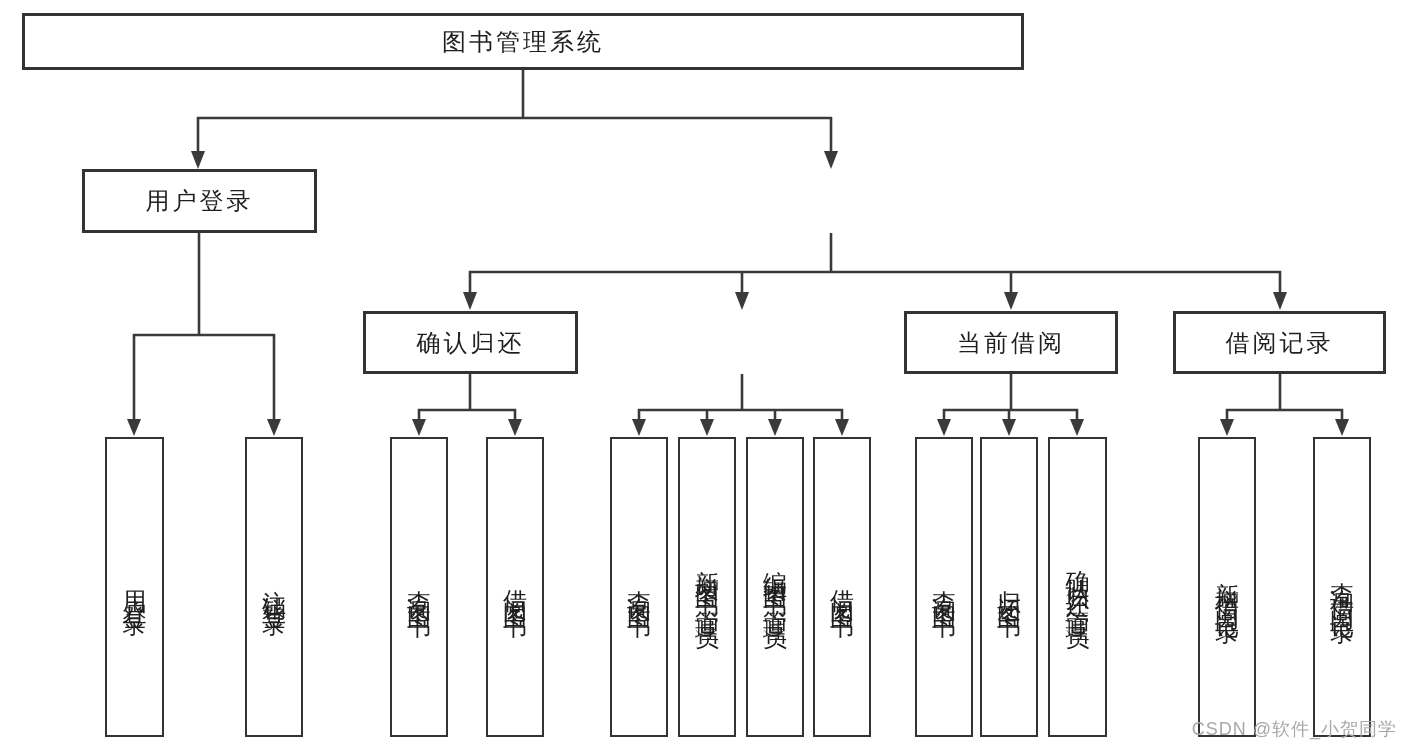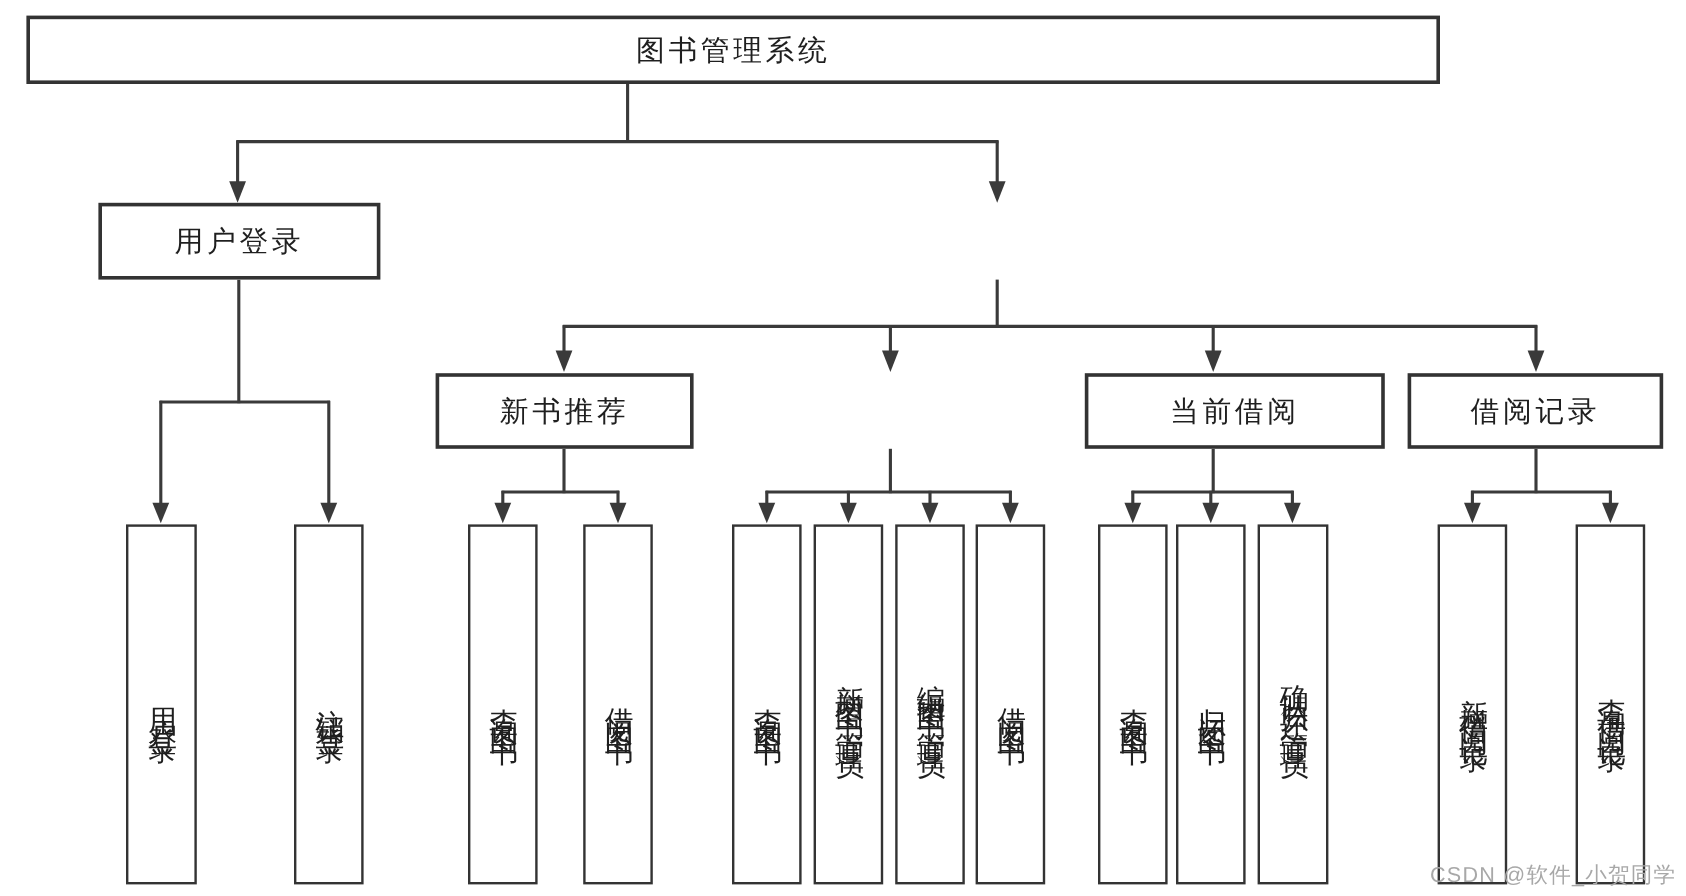--- a/index.html
+++ b/index.html
@@ -136,26 +136,26 @@
     <g>
       <line x1="1280" y1="374" x2="1280" y2="411"></line>
       <line x1="1226" y1="410" x2="1343" y2="410"></line>
       <line x1="1227" y1="409" x2="1227" y2="421"></line>
       <polygon points="1220,419 1234,419 1227,436"></polygon>
       <line x1="1342" y1="409" x2="1342" y2="421"></line>
       <polygon points="1335,419 1349,419 1342,436"></polygon>
     </g>
   </svg>
 
-  <div class="node" style="left:22px;top:13px;width:1178px;height:57px">图书管理系统</div>
+  <div class="node" style="left:22px;top:13px;width:1002px;height:57px">图书管理系统</div>
 
   <div class="node" style="left:82px;top:169px;width:235px;height:64px">用户登录</div>
 
-  <div class="node" style="left:363px;top:311px;width:215px;height:63px">新书推荐</div>
-  <div class="node" style="left:904px;top:311px;width:250px;height:63px">当前借阅</div>
+  <div class="node" style="left:363px;top:311px;width:215px;height:63px">确认归还</div>
+  <div class="node" style="left:904px;top:311px;width:214px;height:63px">当前借阅</div>
   <div class="node" style="left:1173px;top:311px;width:213px;height:63px">借阅记录</div>
 
   <div class="node leaf" style="left:105px;top:437px;width:59px;height:300px">用户登录</div>
   <div class="node leaf" style="left:245px;top:437px;width:58px;height:300px">注销登录</div>
 
   <div class="node leaf" style="left:390px;top:437px;width:58px;height:300px">查询图书</div>
   <div class="node leaf" style="left:486px;top:437px;width:58px;height:300px">借阅图书</div>
 
   <div class="node leaf" style="left:610px;top:437px;width:58px;height:300px">查询图书</div>
   <div class="node leaf" style="left:678px;top:437px;width:58px;height:300px">新增图书（管理员）</div>

